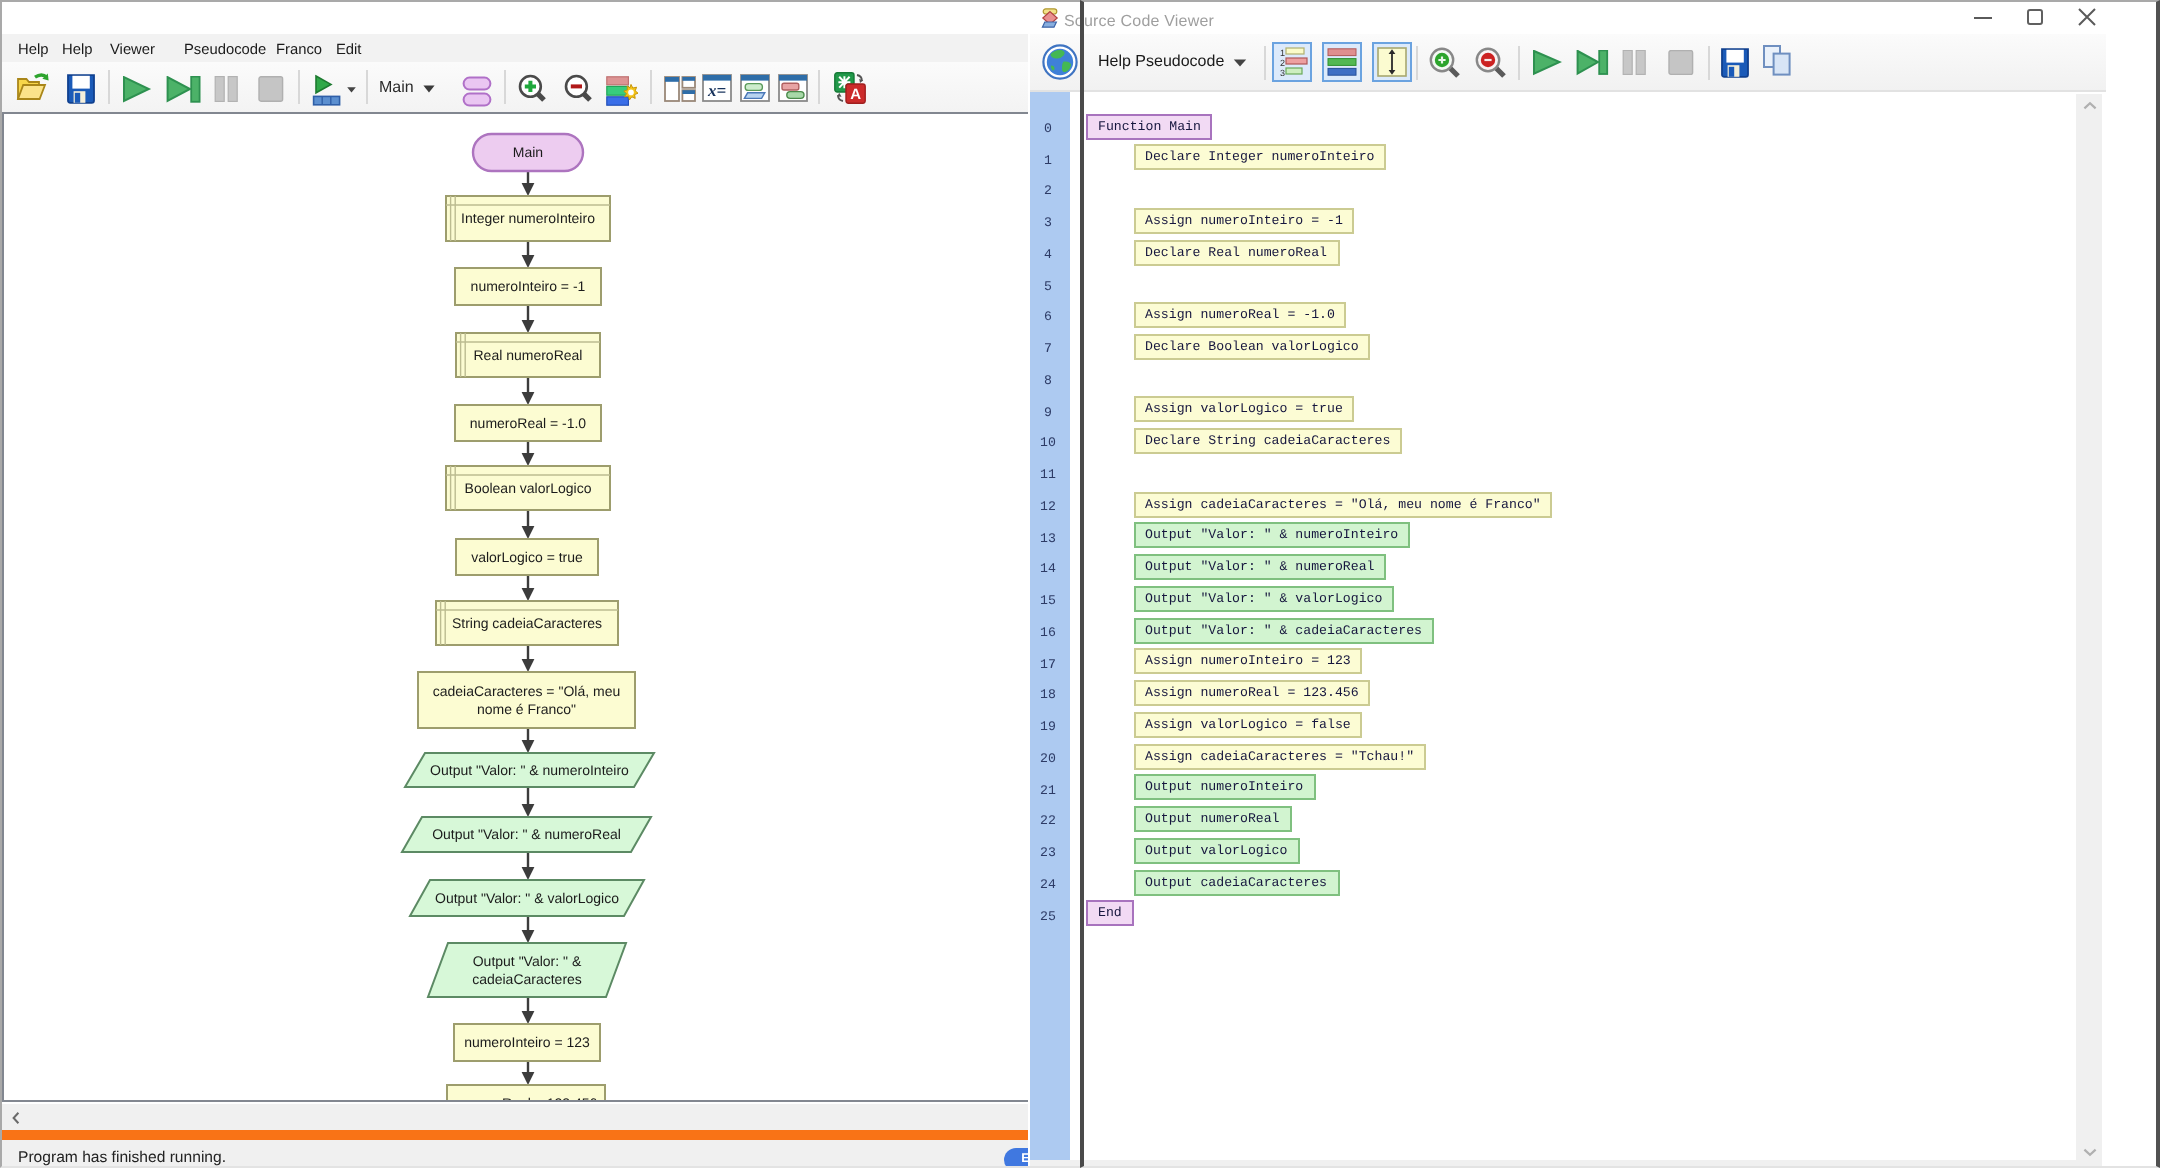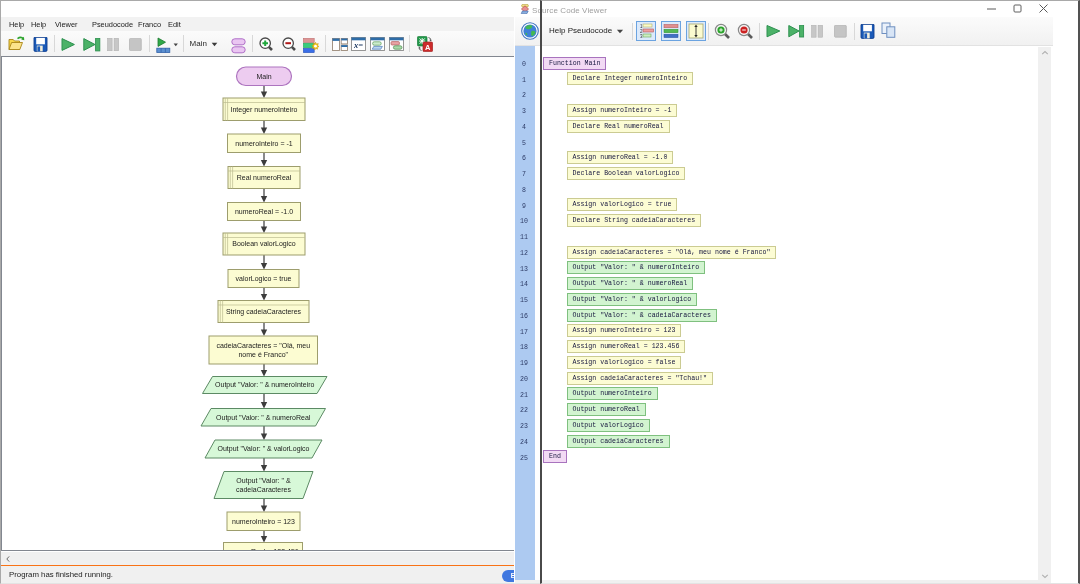--- a/index.html
+++ b/index.html
@@ -239,21 +239,21 @@
 
   <div class="abs" style="left:1px;top:552px;width:538px;height:13px;background:#f0f0f0">
     <svg class="abs" style="left:3px;top:3px" width="8" height="8" viewBox="0 0 8 8">
         <path d="M5.2 1.4 L2.8 4 L5.2 6.6" fill="none" stroke="#6a6a6a" stroke-width="1"></path>
       </svg>
     <svg class="abs" style="left:516px;top:3px" width="8" height="8" viewBox="0 0 8 8">
         <path d="M2.8 1.4 L5.2 4 L2.8 6.6" fill="none" stroke="#6a6a6a" stroke-width="1"></path>
       </svg>
   </div>
 
-  <div class="abs" style="left:1px;top:565px;width:630px;height:18px;background:#f0f0f0;border-top:1px solid #f97316">
+  <div class="abs" style="left:1px;top:565px;width:630px;height:18px;background:#f0f0f0;border-top:5px solid #f97316">
     <span class="abs" style="left:8px;top:4px;font-size:7.8px;color:#222">Program has finished running.</span>
     <span class="abs" style="left:501px;top:4px;width:26px;height:12px;background:#4078e0;border-radius:6px;color:#fff;font-size:6.3px;font-weight:bold;text-align:center;line-height:12px">EN</span>
   </div>
 </div>
 
 <div class="win" id="rw" style="left:514px;width:452px">
   <div class="tbar">
     <span class="abs" style="left:5px;top:3px" id="appicon2">
         <svg width="10" height="10" viewBox="0 0 10 10">
       <rect x="1.6" y="0.4" width="6.8" height="2.6" rx="1.3" fill="#f2e28a" stroke="#b09830" stroke-width=".6"></rect>

